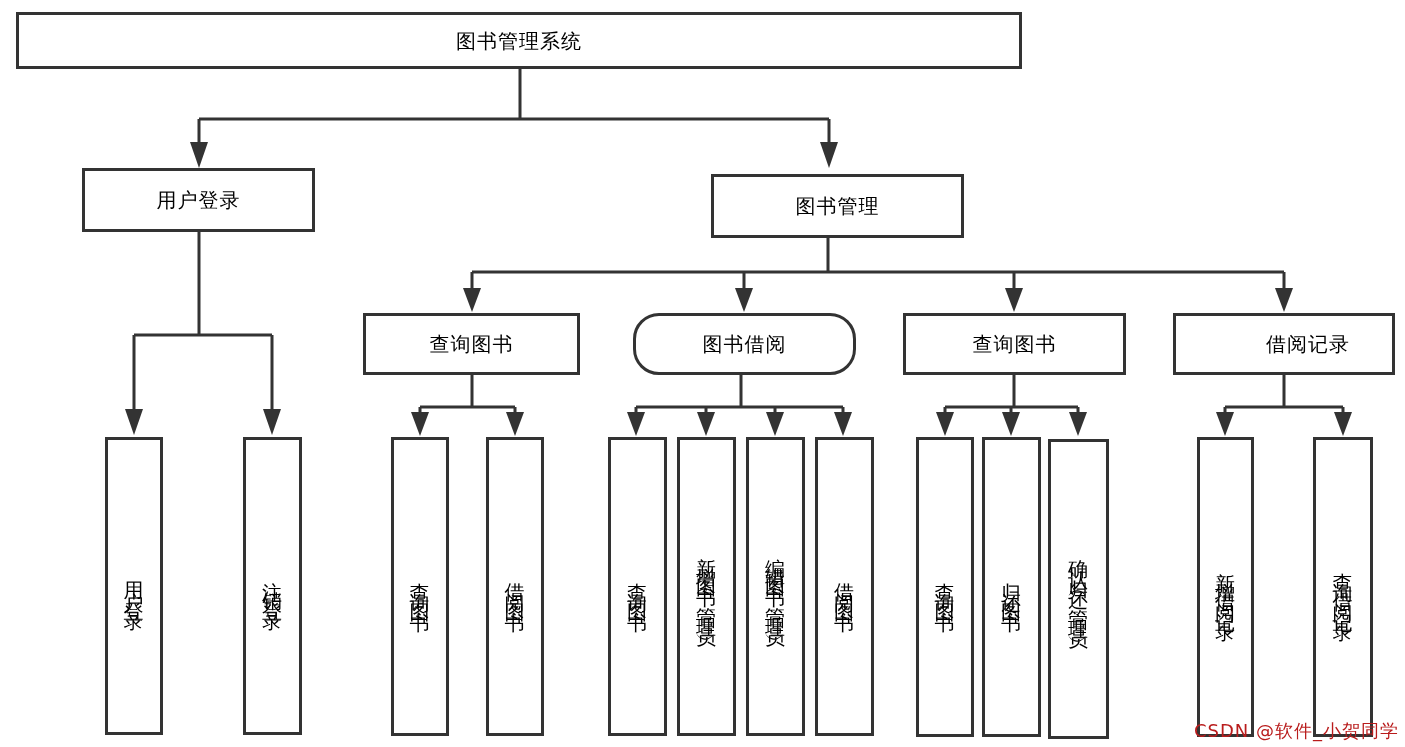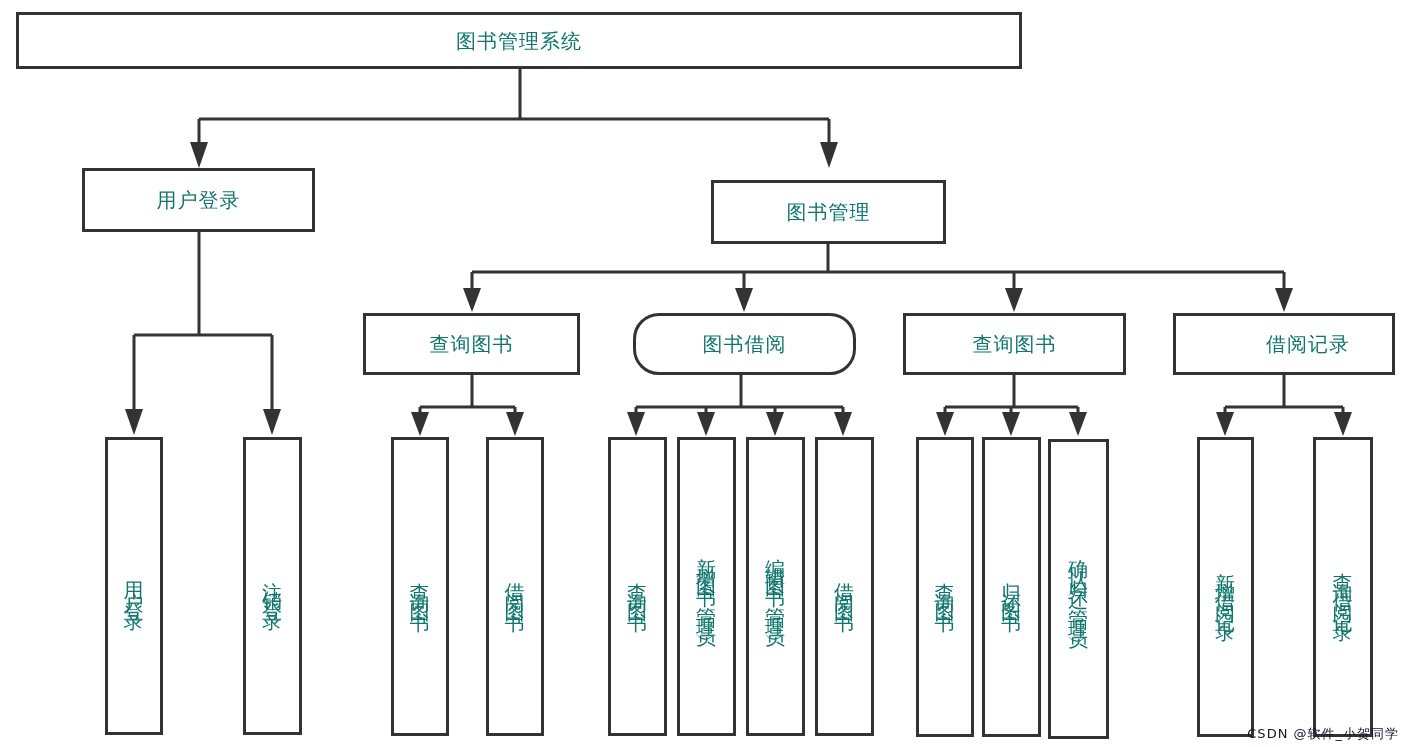--- a/index.html
+++ b/index.html
@@ -6,29 +6,29 @@
   .canvas{
     position:relative;width:1405px;height:747px;background:#ffffff;
     font-family:"DejaVu Sans","Liberation Sans",sans-serif;overflow:hidden;
   }
   .connectors{position:absolute;left:0;top:0;width:1405px;height:747px;}
   .connectors path{stroke:#333333;stroke-width:3;fill:none;}
   .connectors polygon{fill:#333333;stroke:none;}
   .box{
     position:absolute;background:#ffffff;border:3px solid #333333;box-sizing:border-box;
     display:flex;align-items:center;justify-content:center;
-    color:#0f766e;font-size:20px;letter-spacing:1px;line-height:1;
+    color:#000000;font-size:20px;letter-spacing:1px;line-height:1;
   }
   .box .vlabel{
     writing-mode:vertical-rl;text-orientation:mixed;
     letter-spacing:10px;font-size:20px;white-space:nowrap;
   }
   .watermark{
     position:absolute;right:6px;bottom:4px;
-    font-size:13px;color:#0f172a;letter-spacing:1px;z-index:5;
+    font-size:18px;color:#b91c1c;letter-spacing:1px;z-index:5;
   }
 </style>
 </head>
 <body>
 
 <div class="canvas">
 
   <svg class="connectors" viewBox="0 0 1405 747" xmlns="http://www.w3.org/2000/svg">
     <g>
       <path d="M520,69 V119 M199,119 H829 M199,119 V144 M829,119 V144"></path>
@@ -72,21 +72,21 @@
     </g>
   </svg>
 
   <div class="box" style="left:16px;top:12px;width:1006px;height:57px;">
     <span>图书管理系统</span>
   </div>
 
   <div class="box" style="left:82px;top:168px;width:233px;height:64px;">
     <span>用户登录</span>
   </div>
-  <div class="box" style="left:711px;top:180px;width:235px;height:64px;">
+  <div class="box" style="left:711px;top:174px;width:253px;height:64px;">
     <span>图书管理</span>
   </div>
 
   <div class="box" style="left:363px;top:313px;width:217px;height:62px;">
     <span>查询图书</span>
   </div>
   <div class="box" style="left:633px;top:313px;width:223px;height:62px;border-radius:26px;">
     <span>图书借阅</span>
   </div>
   <div class="box" style="left:903px;top:313px;width:223px;height:62px;">

